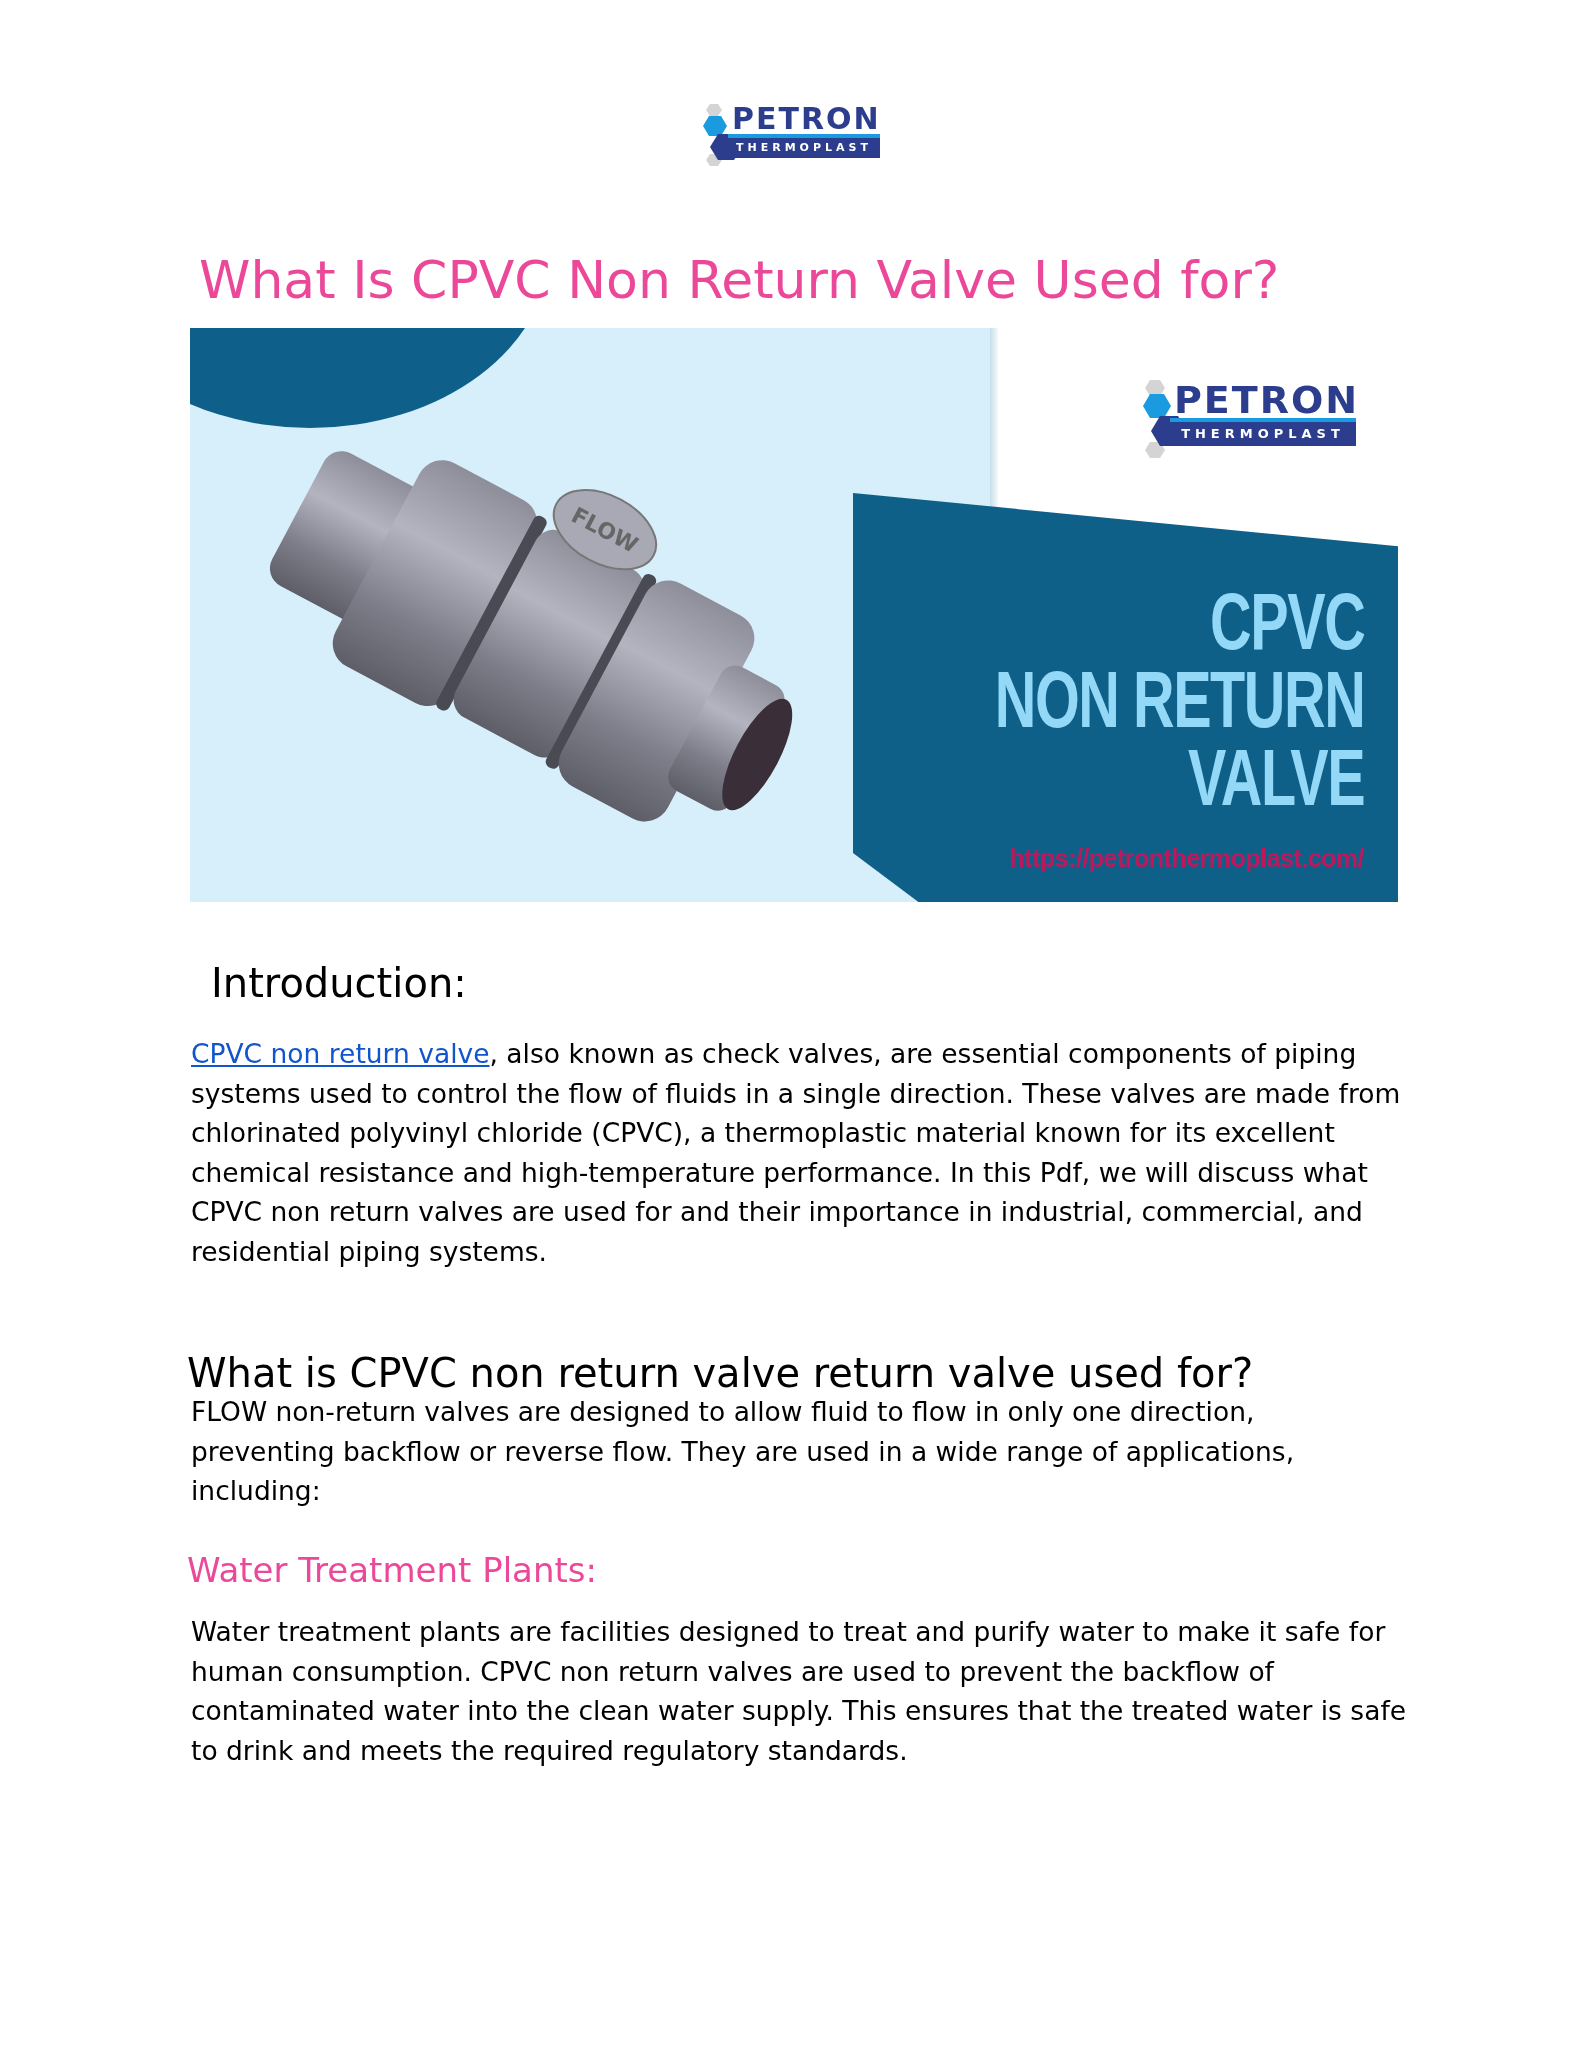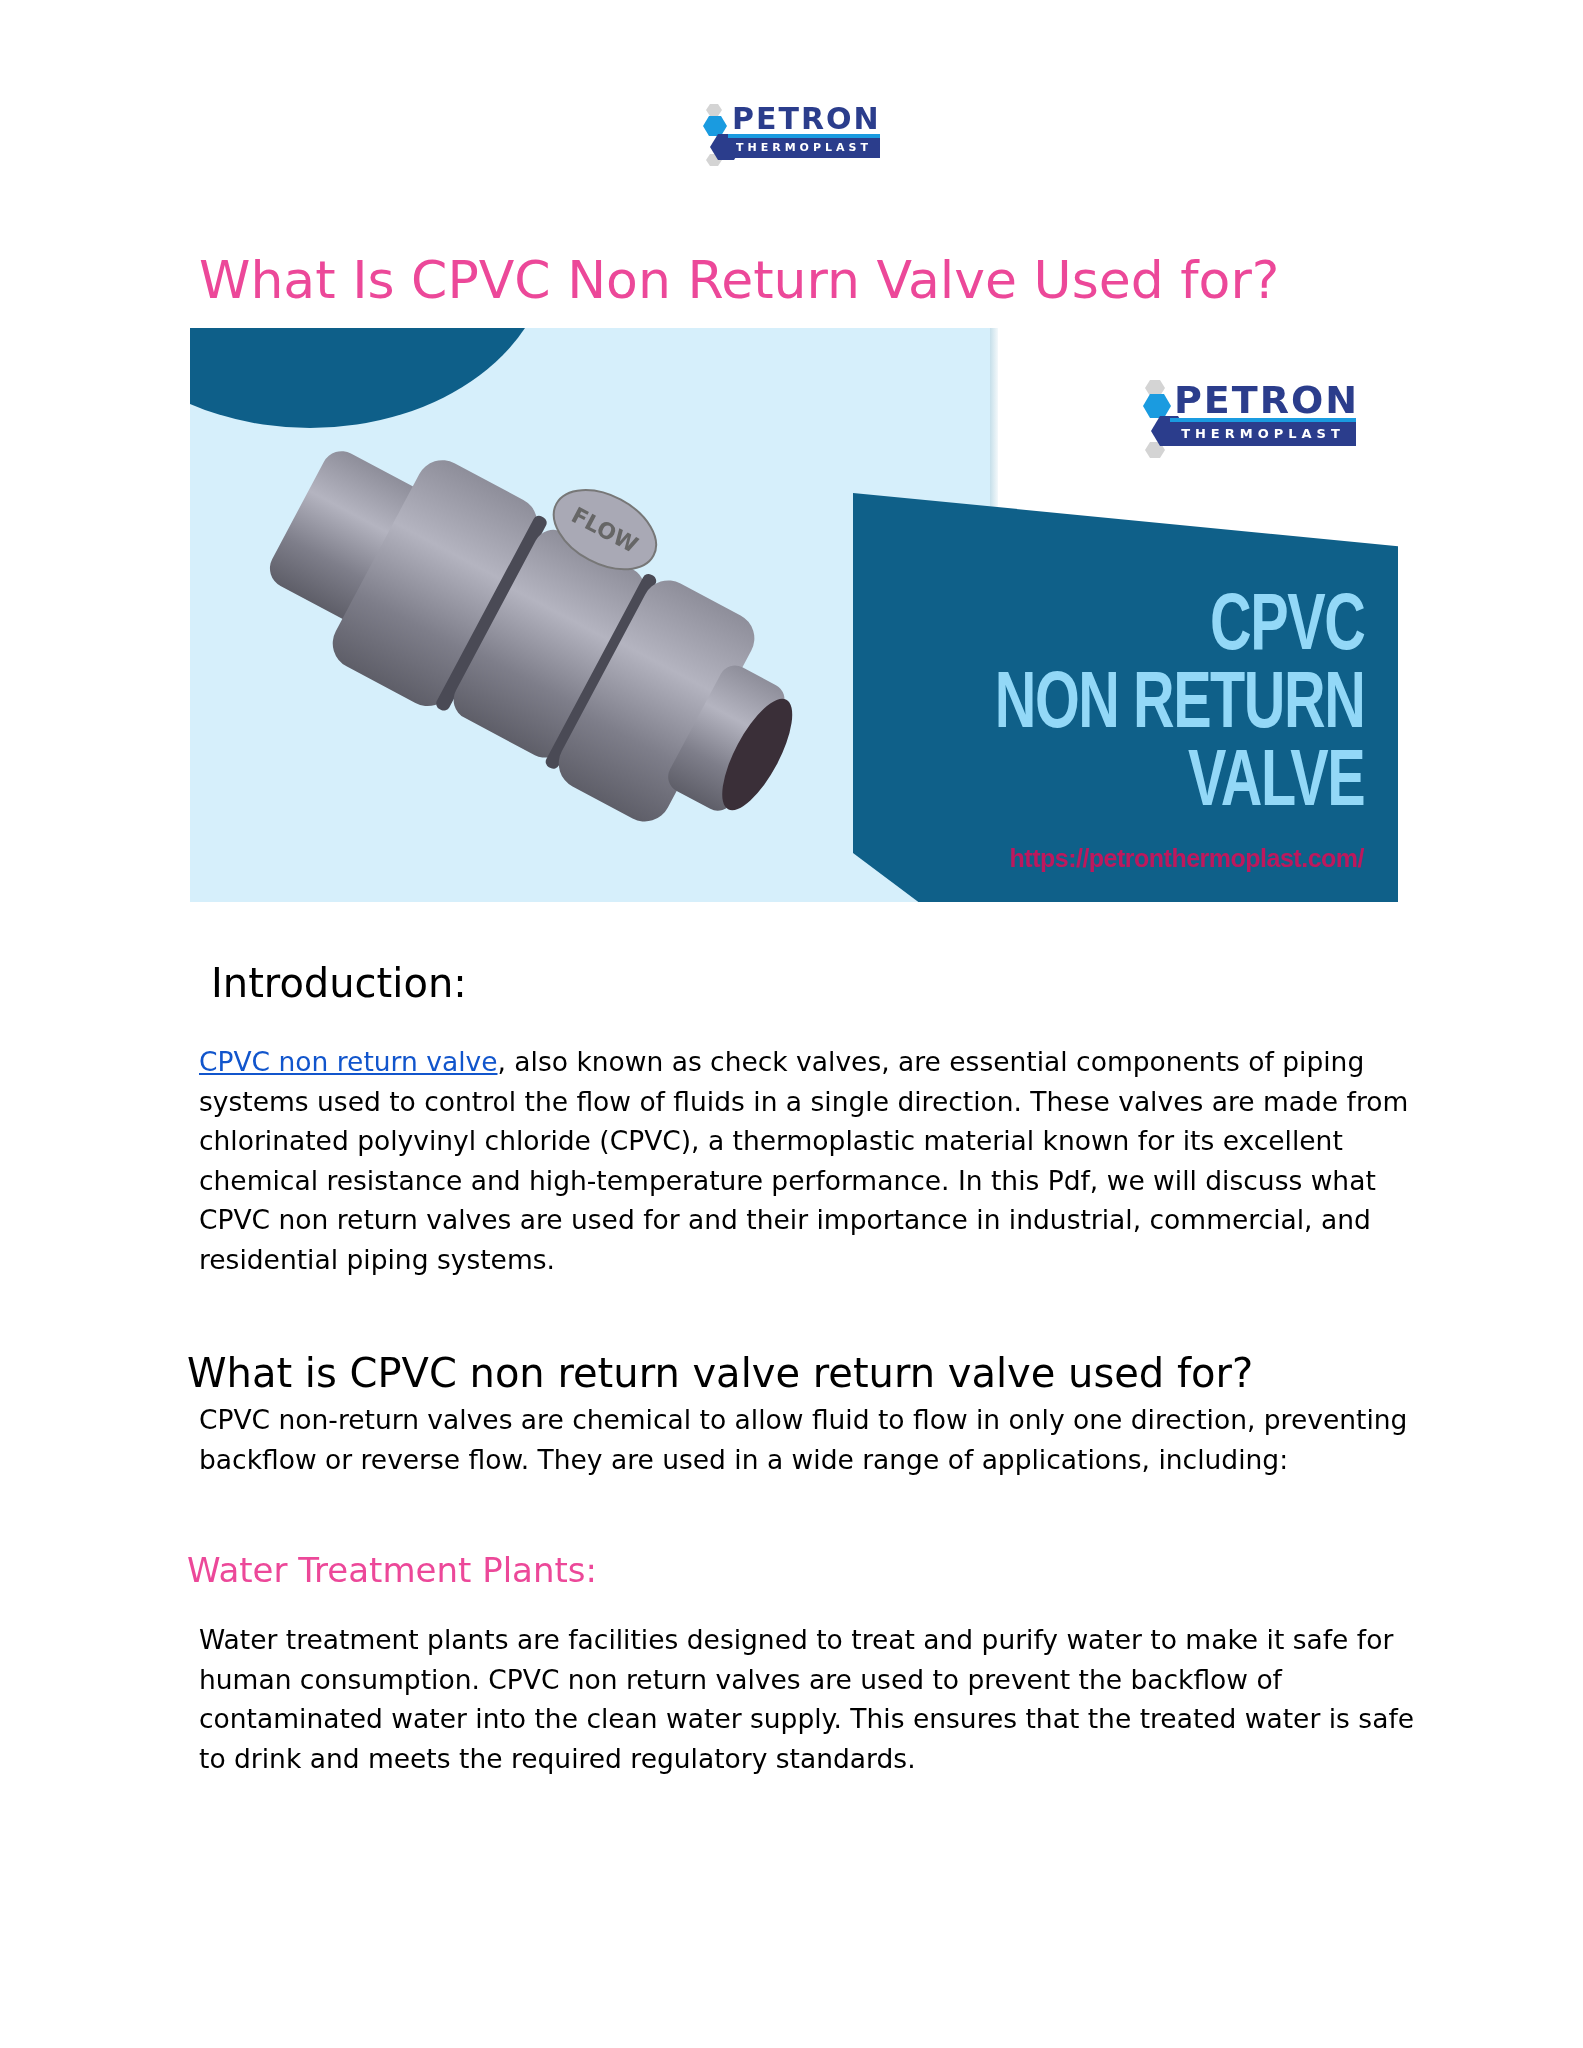--- a/index.html
+++ b/index.html
@@ -78,21 +78,21 @@
   
   .valve { position: absolute; left: 60px; top: 60px; width: 560px; height: 480px; }
 
   .h2 {
     position: absolute; left: 187px; font-size: 40px; line-height: 50px; margin: 0; font-weight: normal; color: #000;
   }
   .h3 {
     position: absolute; left: 187px; font-size: 34px; line-height: 44px; margin: 0; font-weight: normal; color: #ec4899;
   }
   .para {
-    position: absolute; left: 187px; width: 1215px; font-size: 26.5px; line-height: 39.5px; margin: 12px; color: #000;
+    position: absolute; left: 187px; width: 1215px; font-size: 26.5px; line-height: 39.5px; margin: 4px; color: #000;
   }
   .para a { color: #1155cc; text-decoration: underline; }
 </style>
 </head>
 <body>
 
 <div class="page">
 
   <div class="logo">
     <svg class="hex" width="50" height="66" viewBox="0 0 50 66" style="left:0;top:0;">
@@ -156,18 +156,18 @@
       </g>
     </svg>
   </div>
 
   <h2 class="h2" style="top:958px;margin-left:24px;">Introduction:</h2>
   <p class="para" style="top:1030px;">
     <a>CPVC non return valve</a><span>, also known as check valves, are essential components of piping systems used to control the flow of fluids in a single direction. These valves are made from chlorinated polyvinyl chloride (CPVC), a thermoplastic material known for its excellent chemical resistance and high-temperature performance. In this Pdf, we will discuss what CPVC non return valves are used for and their importance in industrial, commercial, and residential piping systems.</span>
   </p>
 
   <h2 class="h2" style="top:1348px;">What is CPVC non return valve return valve used for?</h2>
-  <p class="para" style="top:1388px;">CPVC non-return valves are chemical to allow fluid to flow in only one direction, preventing backflow or reverse flow. They are used in a wide range of applications, including:</p>
+  <p class="para" style="top:1388px;">FLOW non-return valves are designed to allow fluid to flow in only one direction, preventing backflow or reverse flow. They are used in a wide range of applications, including:</p>
 
   <h3 class="h3" style="top:1548px;">Water Treatment Plants:</h3>
   <p class="para" style="top:1608px;">Water treatment plants are facilities designed to treat and purify water to make it safe for human consumption. CPVC non return valves are used to prevent the backflow of contaminated water into the clean water supply. This ensures that the treated water is safe to drink and meets the required regulatory standards.</p>
 
 </div>
 
 </body></html>

